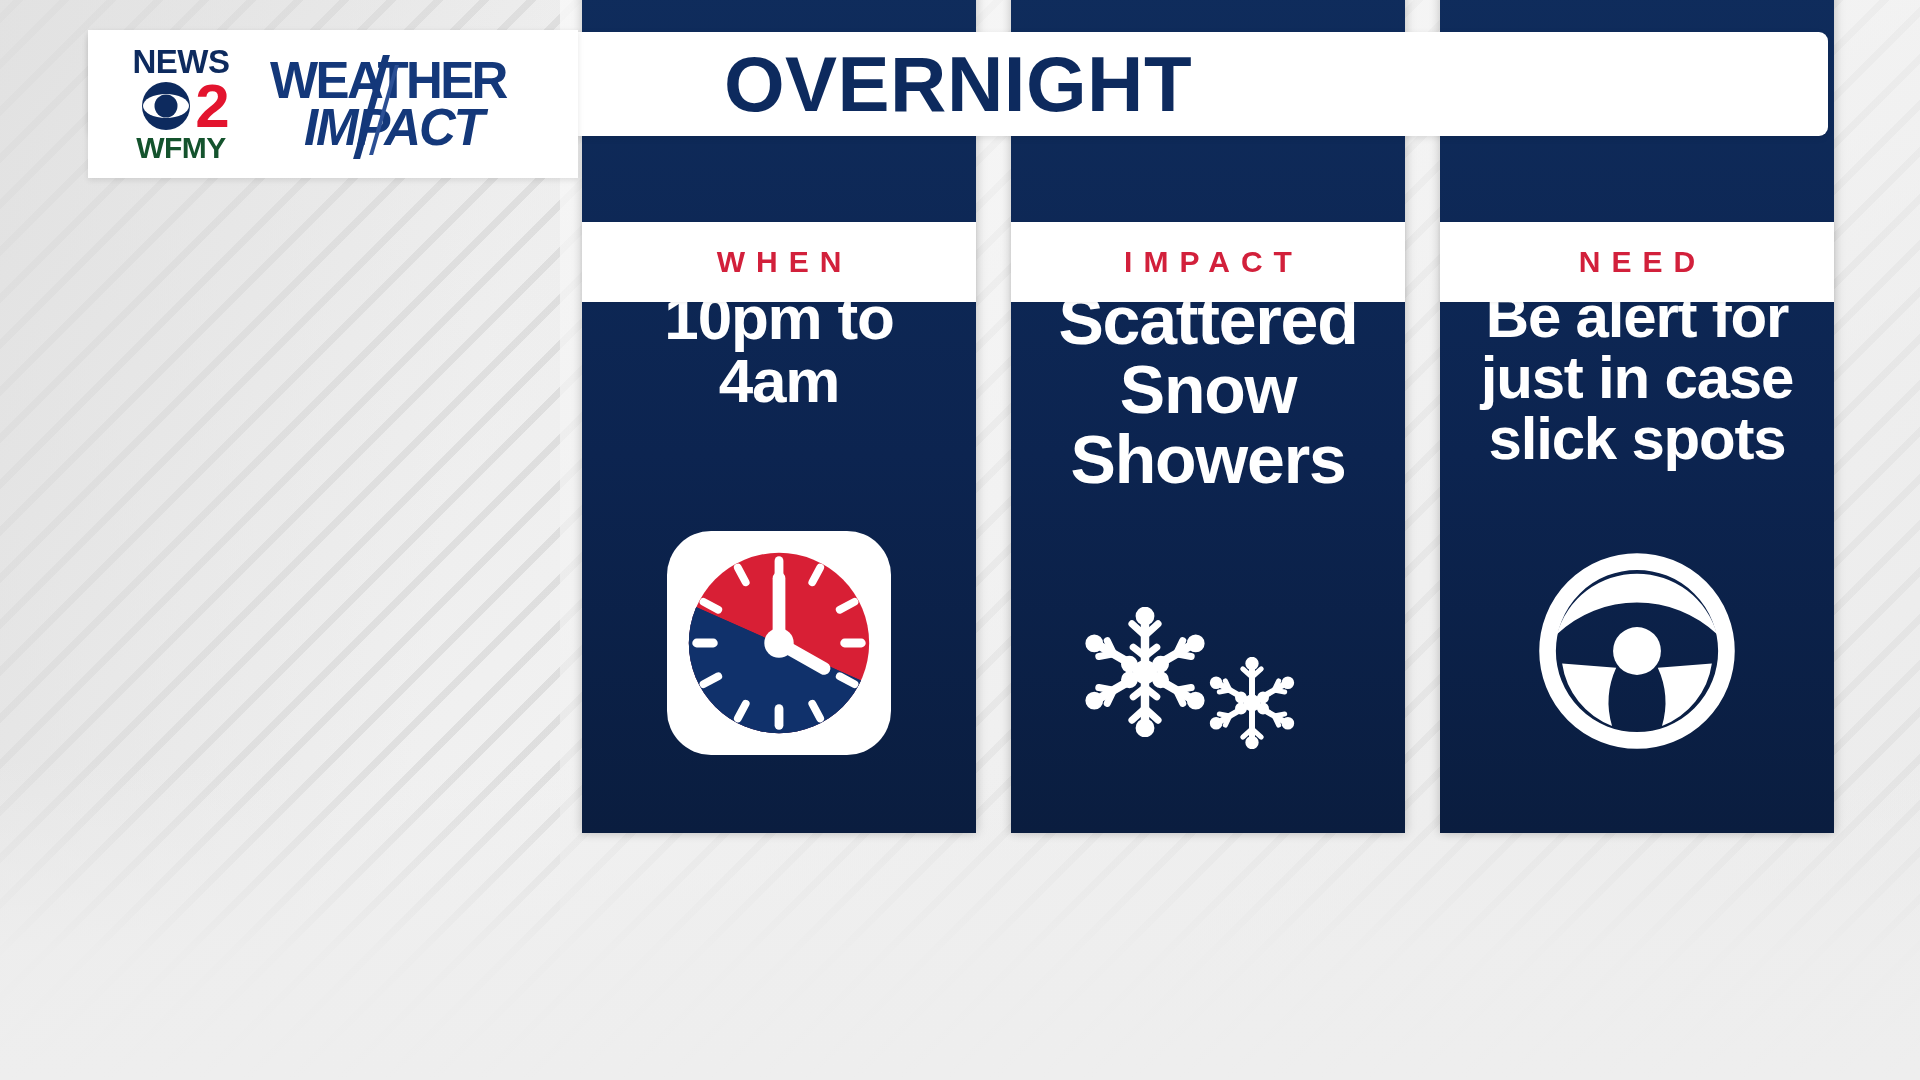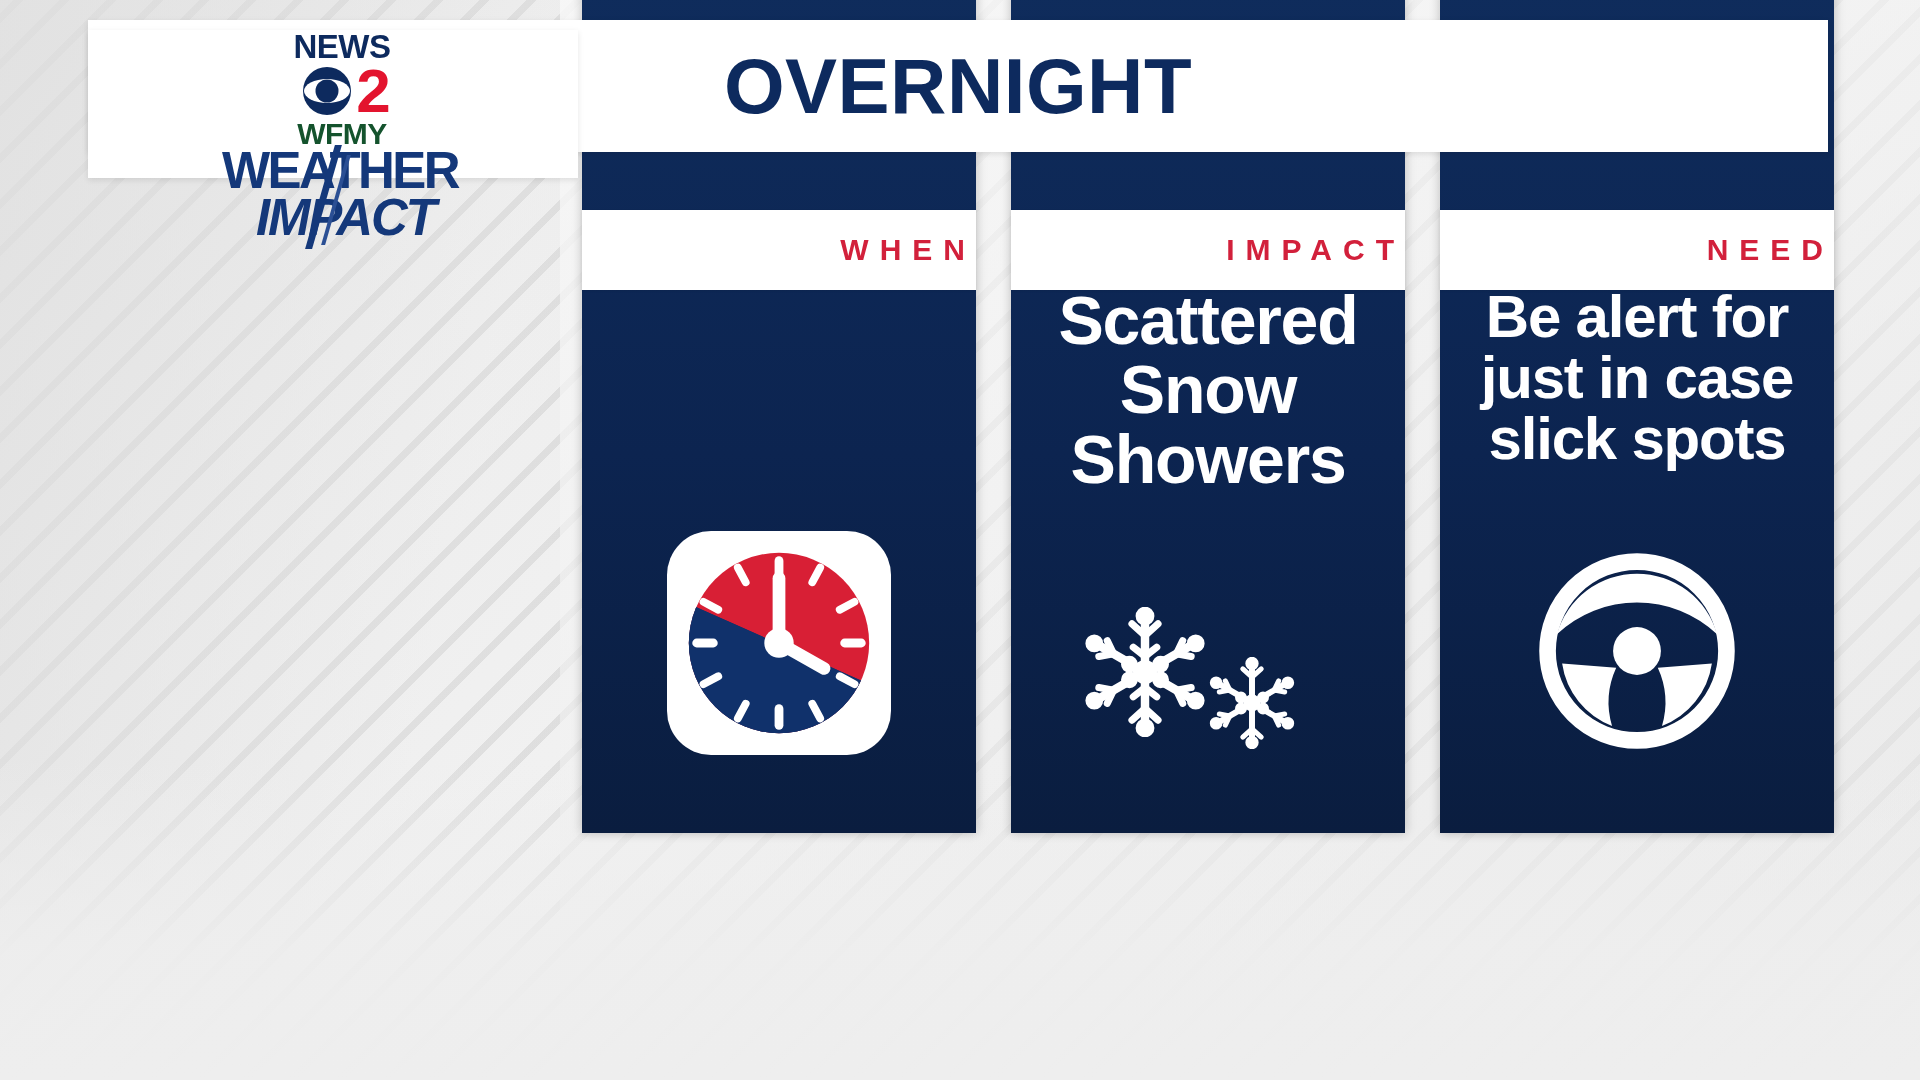--- a/index.html
+++ b/index.html
@@ -105,50 +105,51 @@
     margin-bottom: 78px;
     display: flex;
     align-items: center;
     justify-content: center;
     width: 100%;
   }
 
   
   .col-head {
     position: absolute;
-    top: 210px;
+    top: 222px;
     height: 80px;
     background: #ffffff;
     display: flex;
     align-items: center;
-    justify-content: flex-end;
+    justify-content: center;
     box-shadow: 0 1px 3px rgba(0,0,0,0.07);
   }
   #head-when   { left: 582px;  width: 394px; }
   #head-impact { left: 1011px; width: 394px; }
   #head-need   { left: 1440px; width: 394px; }
   .col-head-label {
     color: #d2203b;
     font-weight: 700;
     font-size: 30px;
     letter-spacing: 11px;
     text-indent: 11px;
   }
 
   
   .title-banner {
     position: absolute;
     left: 88px;
-    top: 20px;
+    top: 32px;
     width: 1740px;
-    height: 132px;
+    height: 104px;
     background: #ffffff;
     box-shadow: 0 2px 6px rgba(0,0,0,0.10);
     display: flex;
     align-items: center;
+    border-radius: 9px;
   }
   .title-text {
     position: absolute;
     left: 0; right: 0;
     text-align: center;
     color: #0d2a5e;
     font-weight: 700;
     font-size: 78px;
     letter-spacing: 0.5px;
   }
@@ -158,21 +159,20 @@
     position: absolute;
     left: 88px;
     top: 30px;
     width: 490px;
     height: 148px;
     background: #ffffff;
     display: flex;
     align-items: center;
     z-index: 6;
     box-shadow: 0 2px 6px rgba(0,0,0,0.10);
-    flex-direction: column;
   }
   .cbs-stack {
     width: 150px;
     margin-left: 18px;
     display: flex;
     flex-direction: column;
     align-items: center;
     line-height: 1;
   }
   .cbs-news {
@@ -265,20 +265,24 @@
   <div class="bg-base"></div>
   <div class="bg-stripes"></div>
   <div class="bg-soft-left"></div>
   <div class="bg-wedge"></div>
   <div class="bg-bottom-fade"></div>
 
   <div class="panels">
 
     <div class="panel" id="panel-when">
       <div class="panel-inner">
+        <div class="panel-headline">
+          <div>10pm to</div>
+          <div>4am</div>
+        </div>
         <div class="panel-icon">
           <div class="clock-card">
             <svg width="196" height="196" viewBox="0 0 200 200" aria-hidden="true">
               <defs>
                 <clipPath id="clockclip">
                     <circle cx="100" cy="100" r="92"></circle>
                   </clipPath>
               </defs>
               <g clip-path="url(#clockclip)">
                 <rect x="0" y="0" width="200" height="200" fill="#d81f35"></rect>

